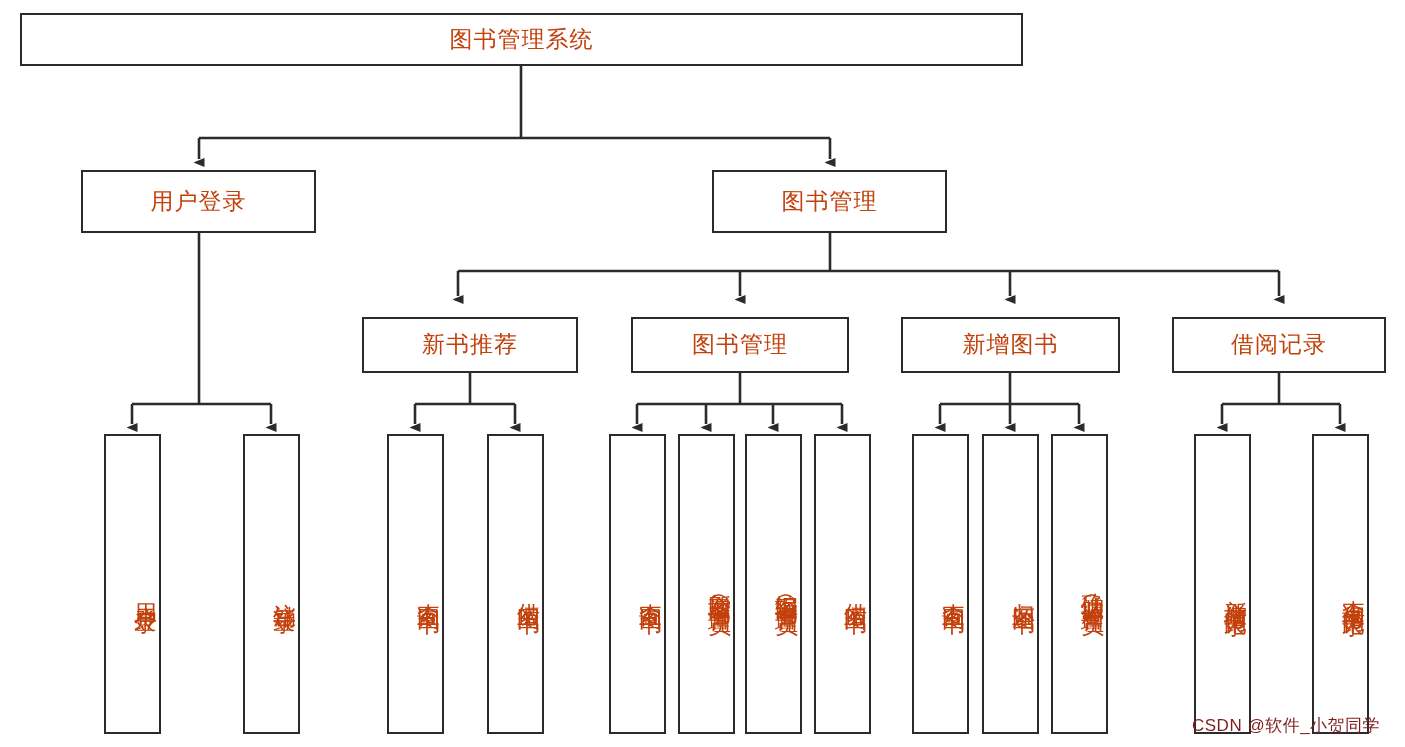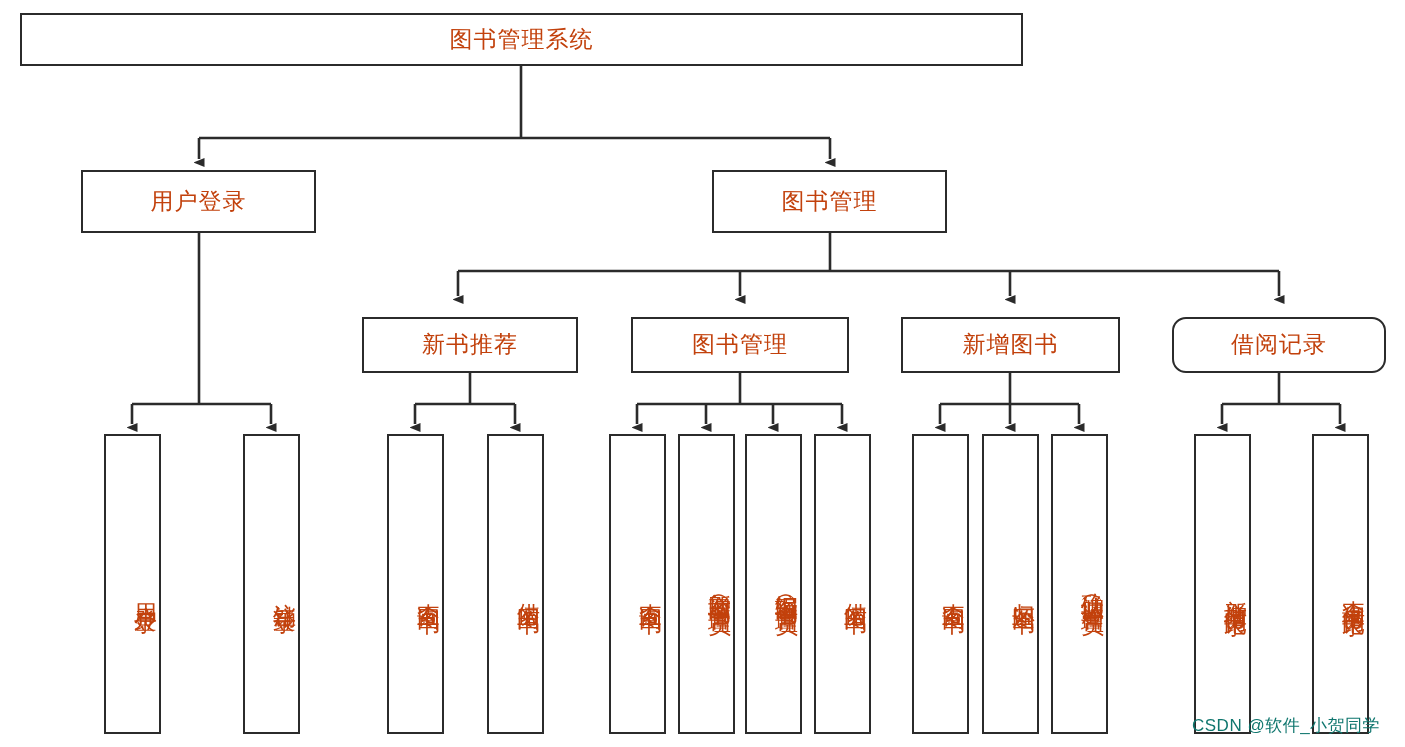--- a/index.html
+++ b/index.html
@@ -55,21 +55,21 @@
     padding-top: 8px;
   }
   .label {
     display: block;
   }
   .watermark {
     position: absolute;
     left: 1192px;
     top: 714px;
     font-size: 17px;
-    color: #0f766e;
+    color: #7f1d1d;
     letter-spacing: 0.5px;
     white-space: nowrap;
     pointer-events: none;
   }
 </style>
 </head>
 <body>
 
 <div id="canvas">
 
@@ -136,21 +136,21 @@
 
   <div class="node h" style="left:362px; top:317px; width:216px; height:56px;">
     <span class="label">新书推荐</span>
   </div>
   <div class="node h" style="left:631px; top:317px; width:218px; height:56px;">
     <span class="label">图书管理</span>
   </div>
   <div class="node h" style="left:901px; top:317px; width:219px; height:56px;">
     <span class="label">新增图书</span>
   </div>
-  <div class="node h" style="left:1172px; top:317px; width:214px; height:56px;border-radius:14px;">
+  <div class="node h" style="left:1172px; top:317px; width:214px; height:56px;">
     <span class="label">借阅记录</span>
   </div>
 
   <div class="node v" style="left:104px; top:434px; width:57px; height:300px;">
     <span class="label">用户登录</span>
   </div>
   <div class="node v" style="left:243px; top:434px; width:57px; height:300px;">
     <span class="label">注销登录</span>
   </div>
 

